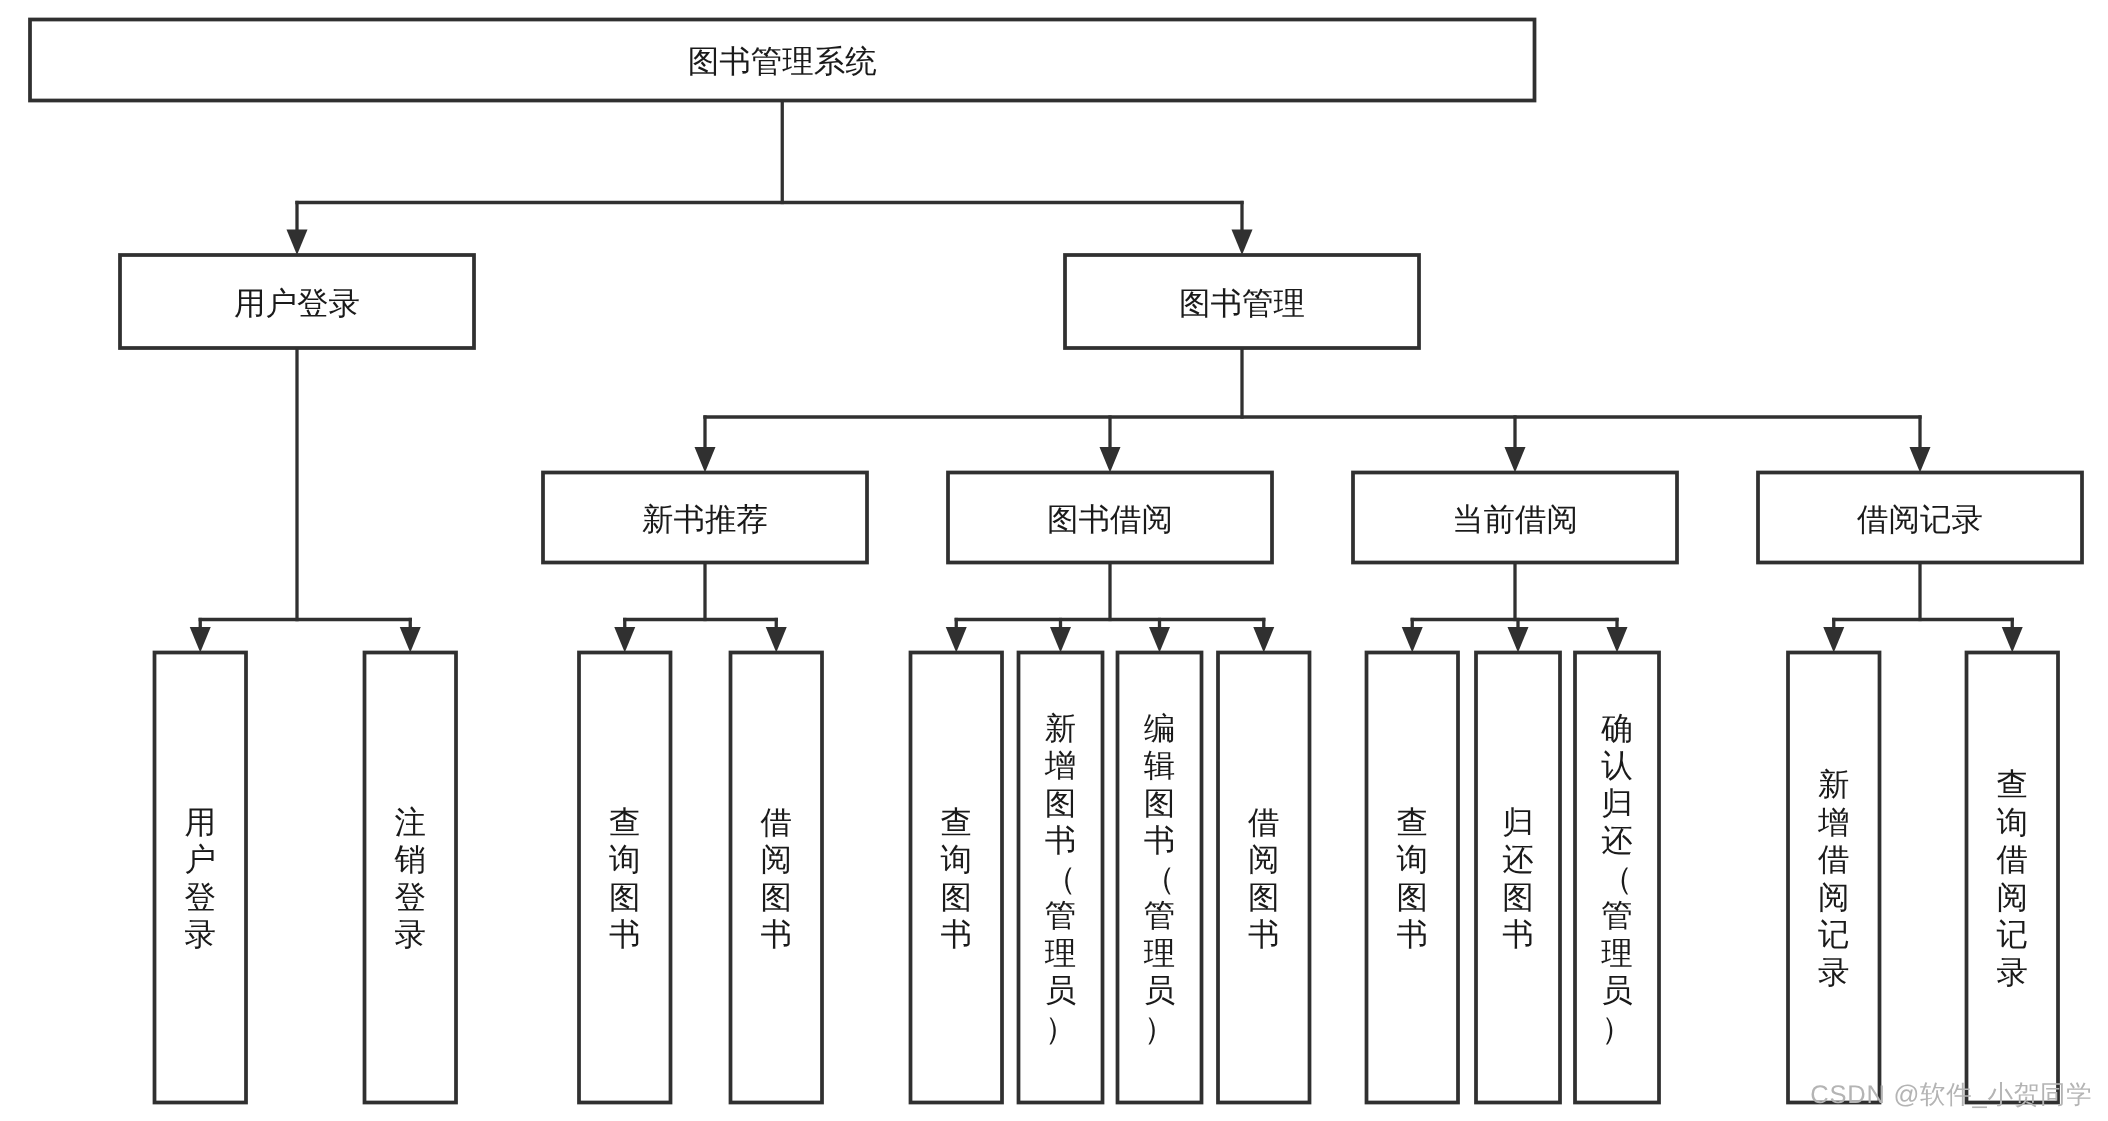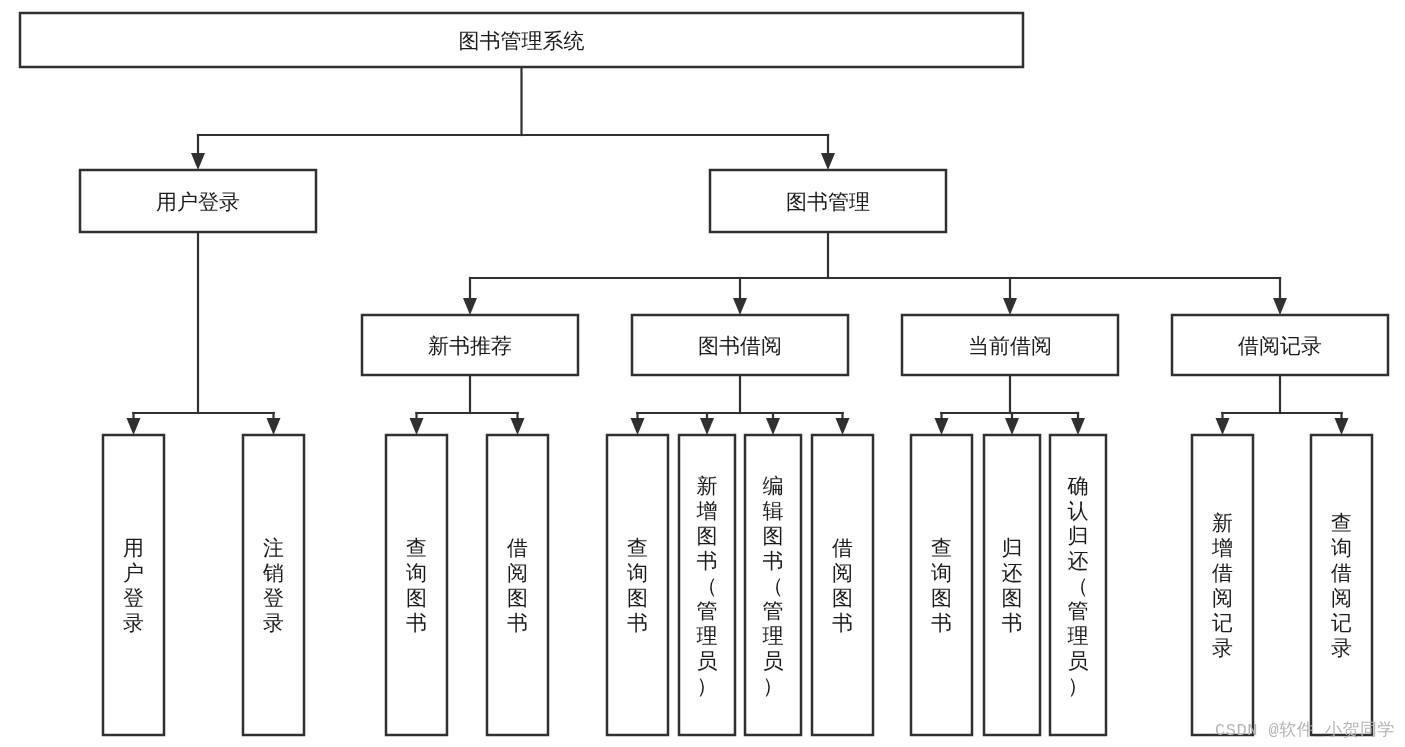--- a/index.html
+++ b/index.html
@@ -46,21 +46,21 @@
   .node-label-v {
     font-family: "DejaVu Sans", "Liberation Sans", sans-serif;
     font-size: 21px;
     fill: #1a1a1a;
     text-anchor: middle;
   }
   .watermark {
     position: absolute;
     right: 10px;
     bottom: 6px;
-    font-family: Liberation Mono, monospace;
+    font-family: Liberation Sans, sans-serif;
     font-size: 17px;
     color: #b4b4b4;
     white-space: nowrap;
     letter-spacing: 0.5px;
   }
 </style>
 </head>
 <body>
 
 <div id="stage">

